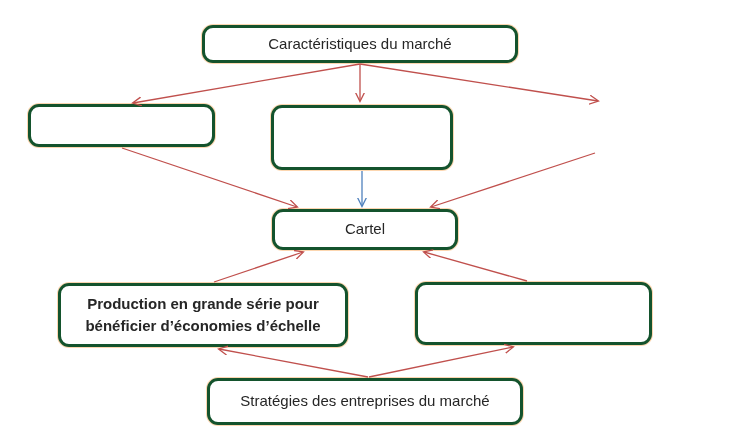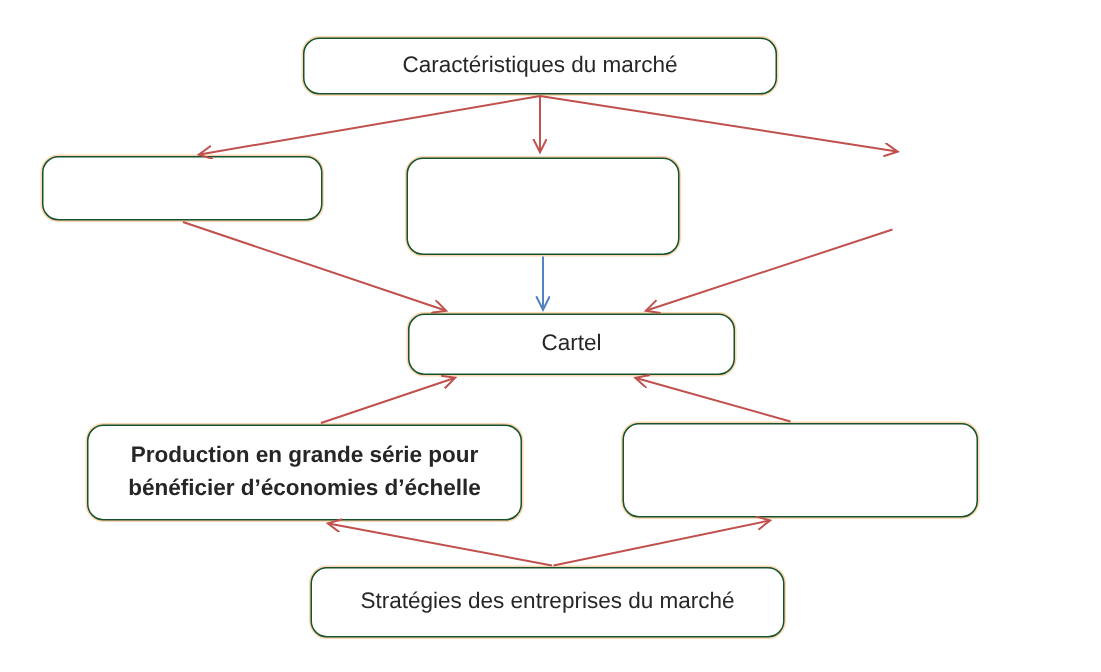--- a/index.html
+++ b/index.html
@@ -12,40 +12,40 @@
     position: relative;
     width: 734px;
     height: 448px;
     background: #ffffff;
     overflow: hidden;
   }
   .node {
     position: absolute;
     box-sizing: border-box;
     background: #ffffff;
-    border: 1px solid #14532d;
+    border: 3px solid #14532d;
     border-radius: 11px;
     box-shadow: 0 0 0 1px #fcd6b0;
     display: flex;
     align-items: center;
     justify-content: center;
     text-align: center;
     padding: 2px 10px;
     z-index: 1;
   }
   .node .label {
     font-size: 15px;
     color: #262626;
     line-height: 1.5;
   }
   .n-market  { left: 202px; top: 25px;  width: 316px; height: 38px; }
   .n-r2l     { left: 28px;  top: 104px; width: 187px; height: 43px; }
   .n-r2m     { left: 271px; top: 105px; width: 182px; height: 65px; }
   .n-r2r     { left: 518px; top: 103px; width: 189px; height: 49px; }
-  .n-cartel  { left: 272px; top: 209px; width: 218px; height: 41px; }
+  .n-cartel  { left: 272px; top: 209px; width: 186px; height: 41px; }
   .n-prod    { left: 58px;  top: 283px; width: 290px; height: 64px; font-weight: bold; }
   .n-r4r     { left: 415px; top: 282px; width: 237px; height: 63px; }
   .n-strat   { left: 207px; top: 378px; width: 316px; height: 47px; }
   #connectors {
     position: absolute;
     left: 0; top: 0;
     width: 734px;
     height: 448px;
     z-index: 2;
     pointer-events: none;

